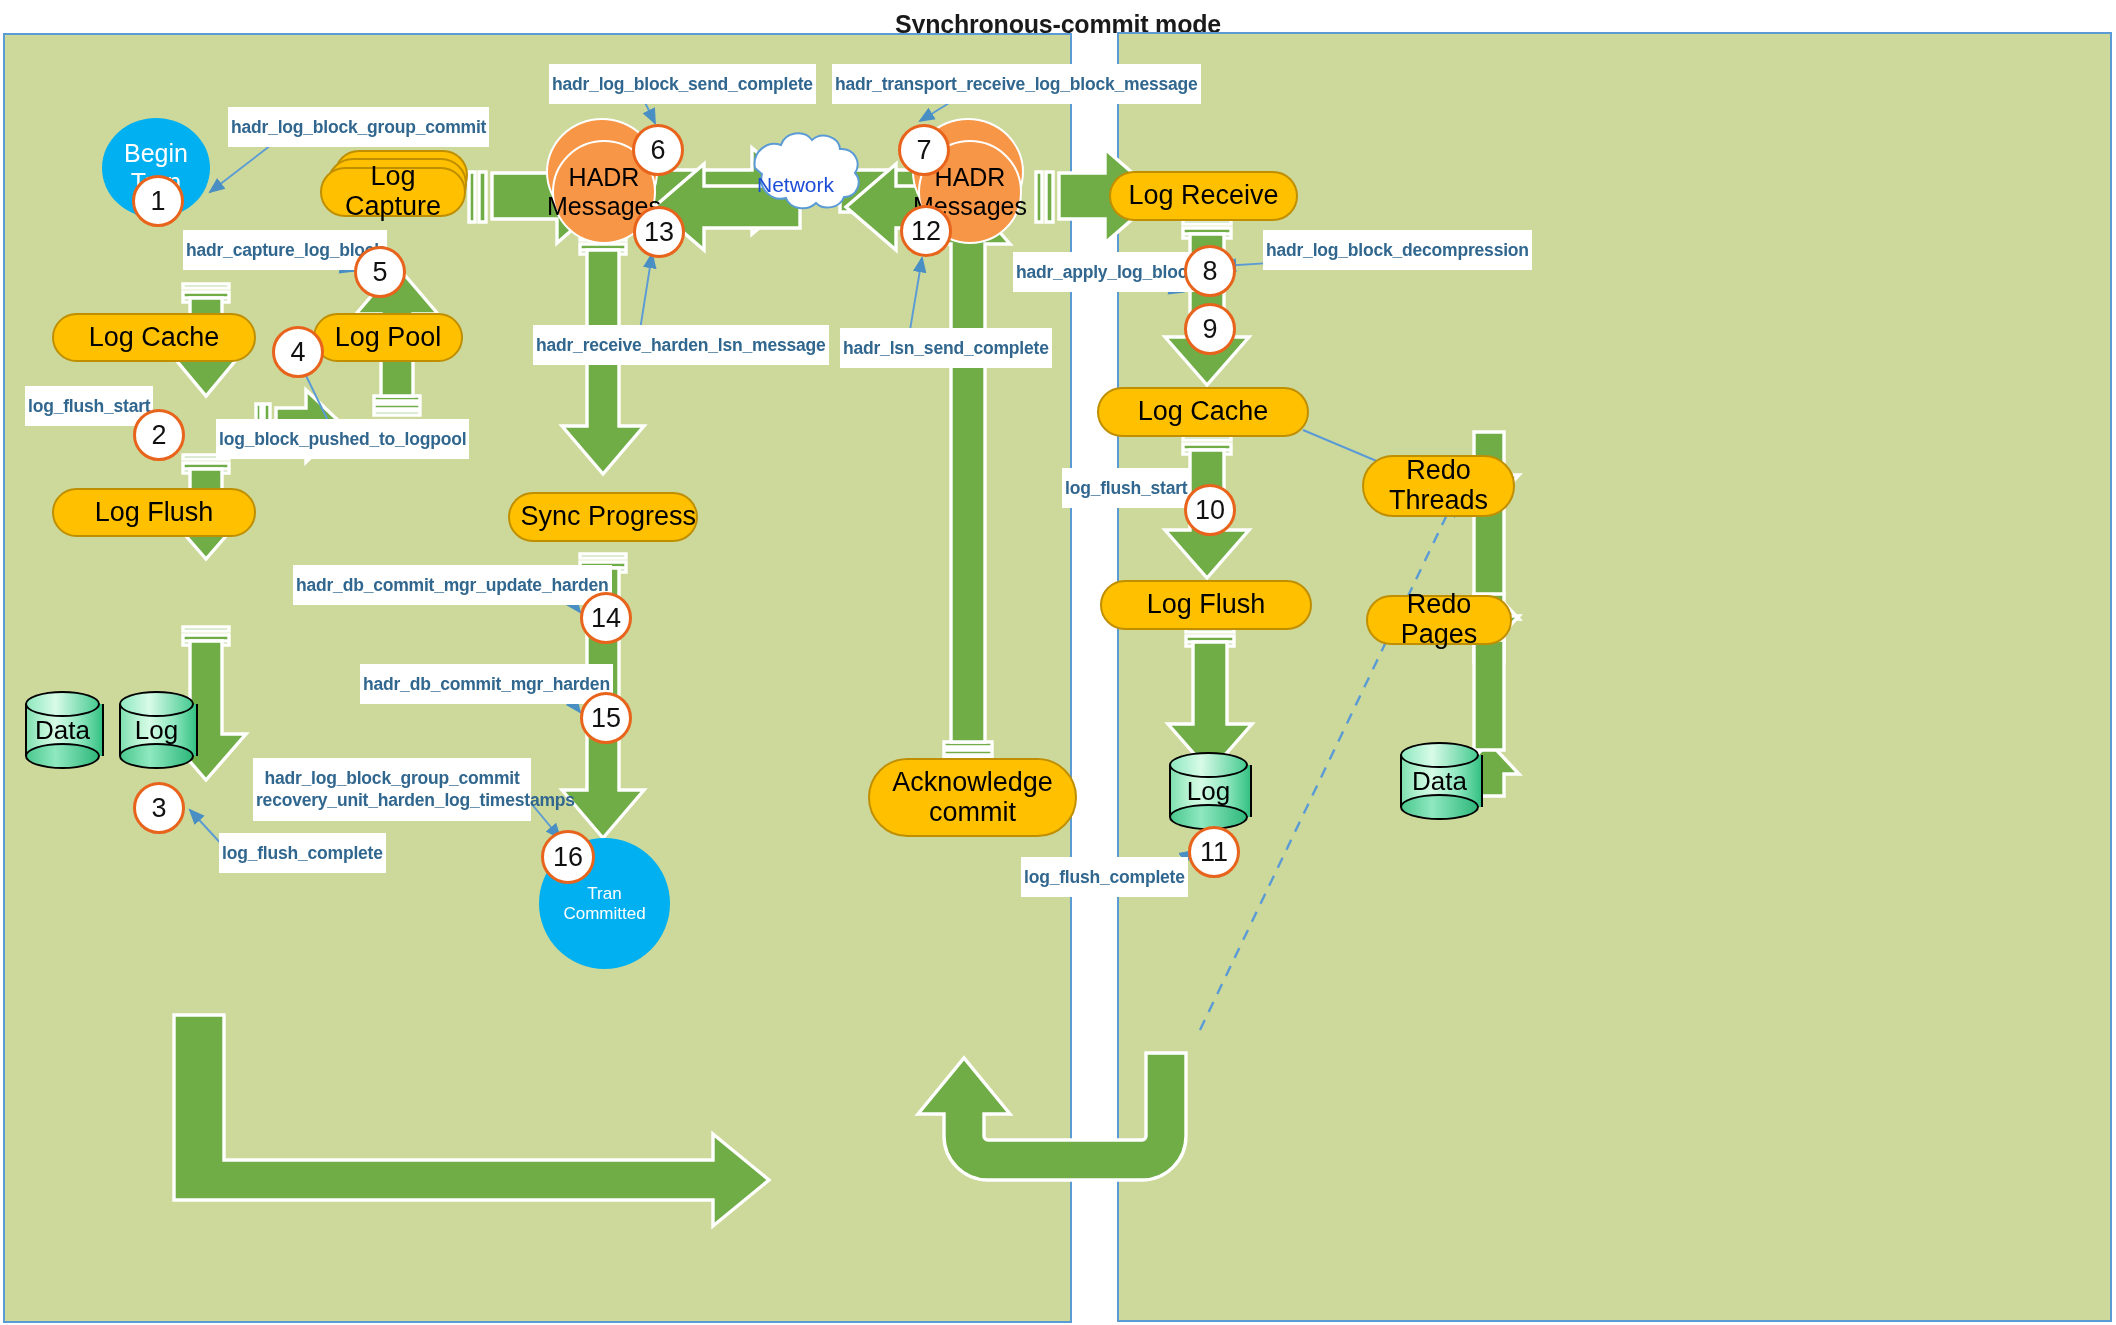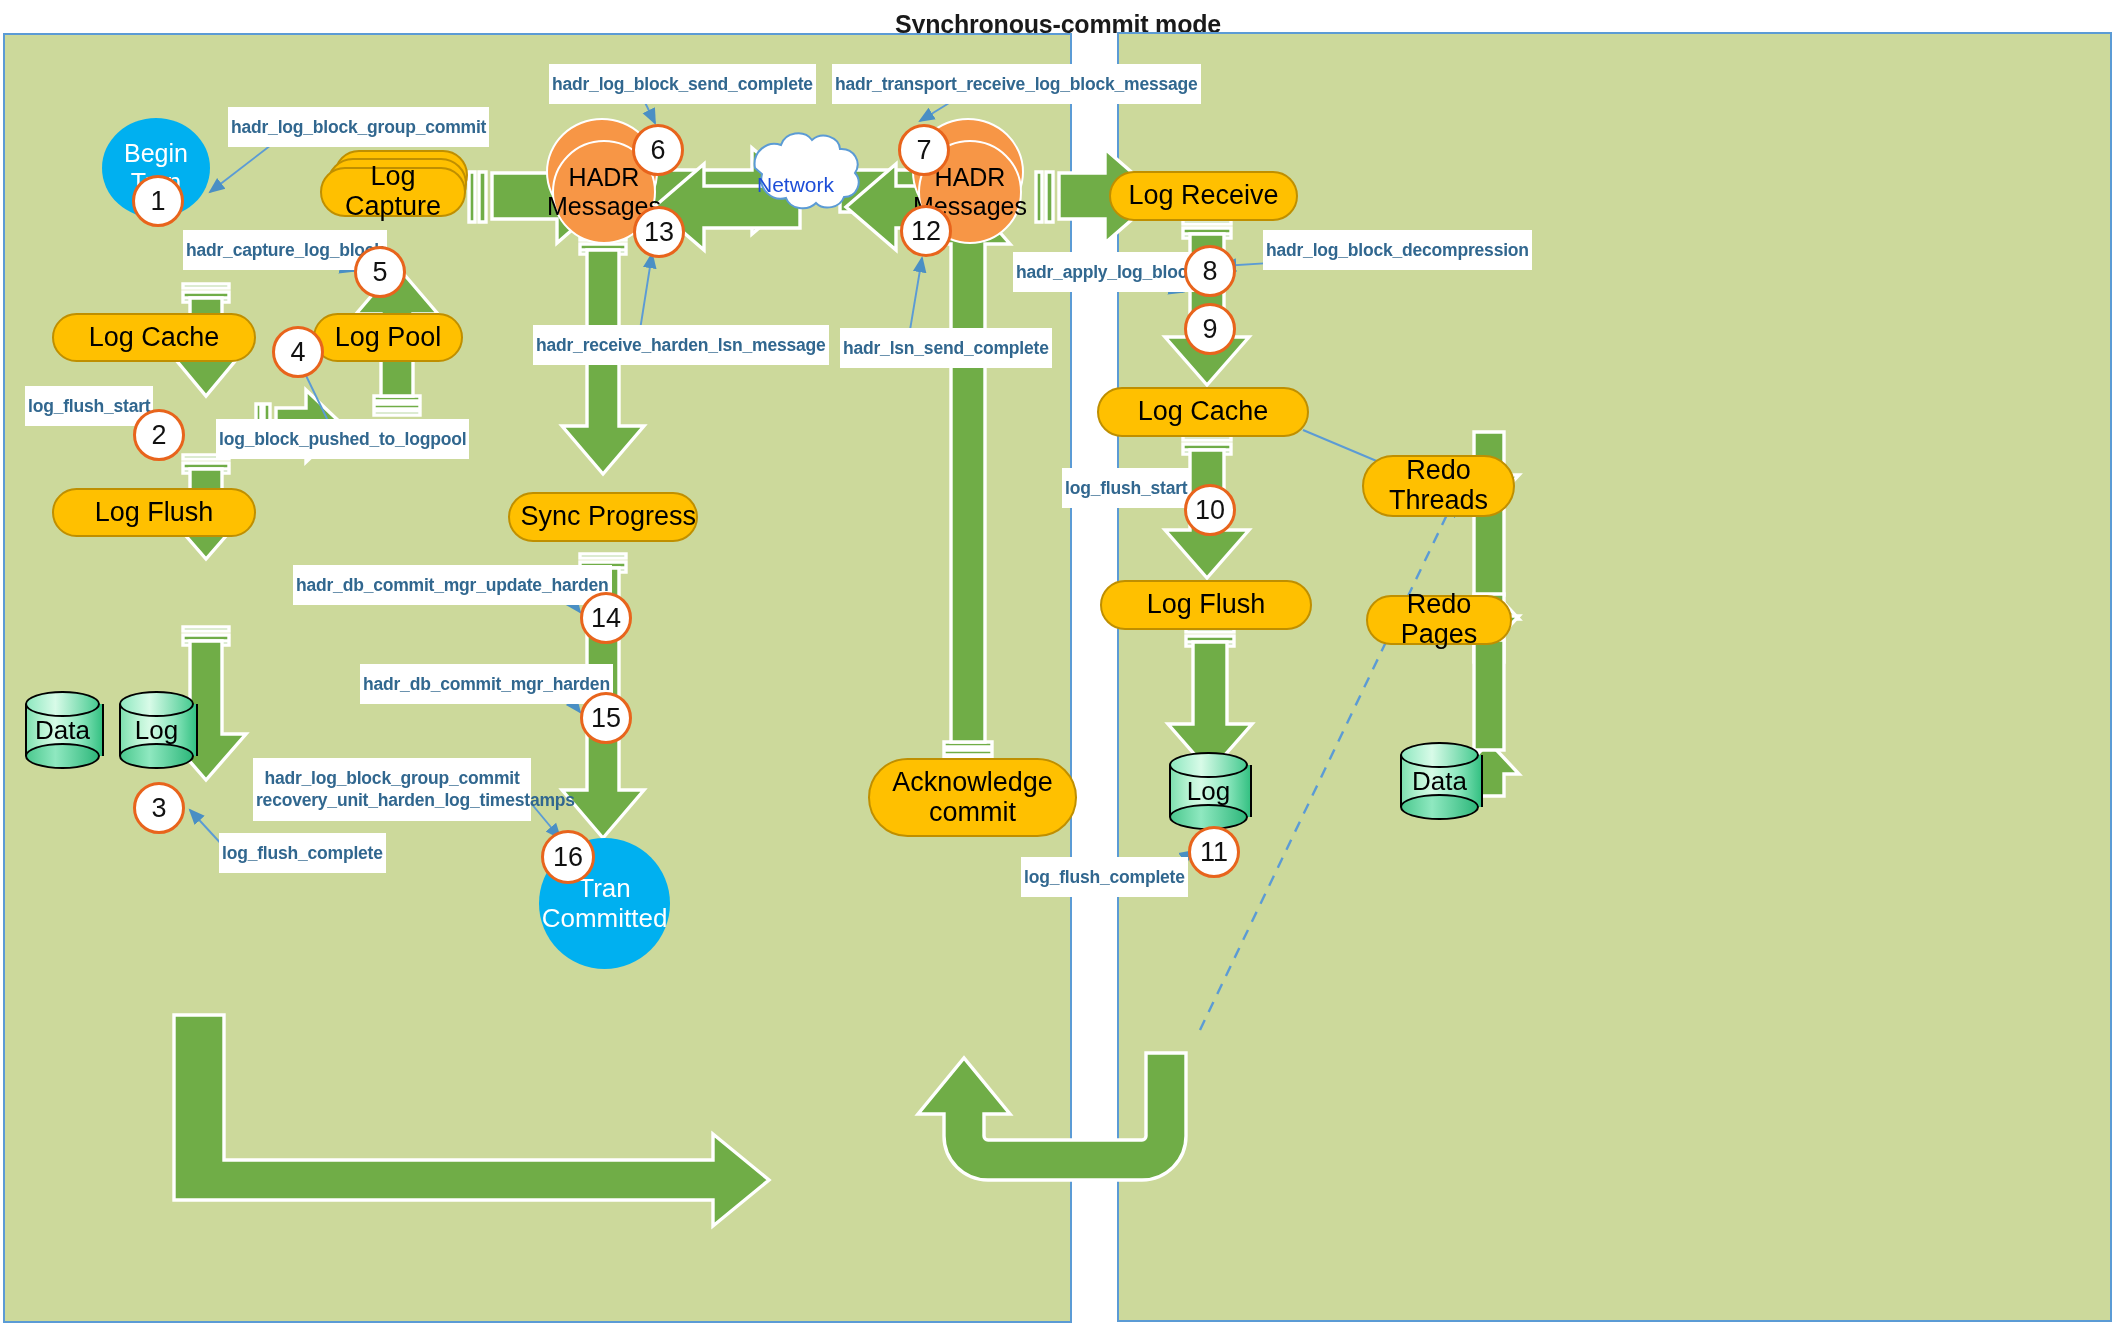--- a/index.html
+++ b/index.html
@@ -19,21 +19,21 @@
             overflow:visible;pointer-events:none;}
 
   
   .node{position:absolute;display:flex;align-items:center;justify-content:center;
         text-align:center;box-sizing:border-box;}
 
   .roundrect{background:#ffc000;border:2px solid #bf8f00;border-radius:999px;
              color:#000000;font-size:27px;line-height:1.1;}
   .roundrect.two-line{border-radius:44px;}
 
-  .circle-blue{background:#00b0f0;border-radius:50%;color:#ffffff;font-size:26px;
+  .circle-blue{background:#00b0f0;border-radius:50%;color:#ffffff;font-size:17px;
                line-height:1.12;}
   .ellipse-blue{background:#00b0f0;border-radius:50%;color:#ffffff;font-size:25px;}
 
   .circle-orange{background:#f79646;border-radius:50%;color:#000000;font-size:25px;
                  line-height:1.15;border:2px solid #ffffff;}
   .orange-back{background:#f79646;border-radius:50%;border:2px solid #ffffff;}
 
   .stack-back{background:#ffc000;border:2px solid #bf8f00;border-radius:999px;}
 
   

